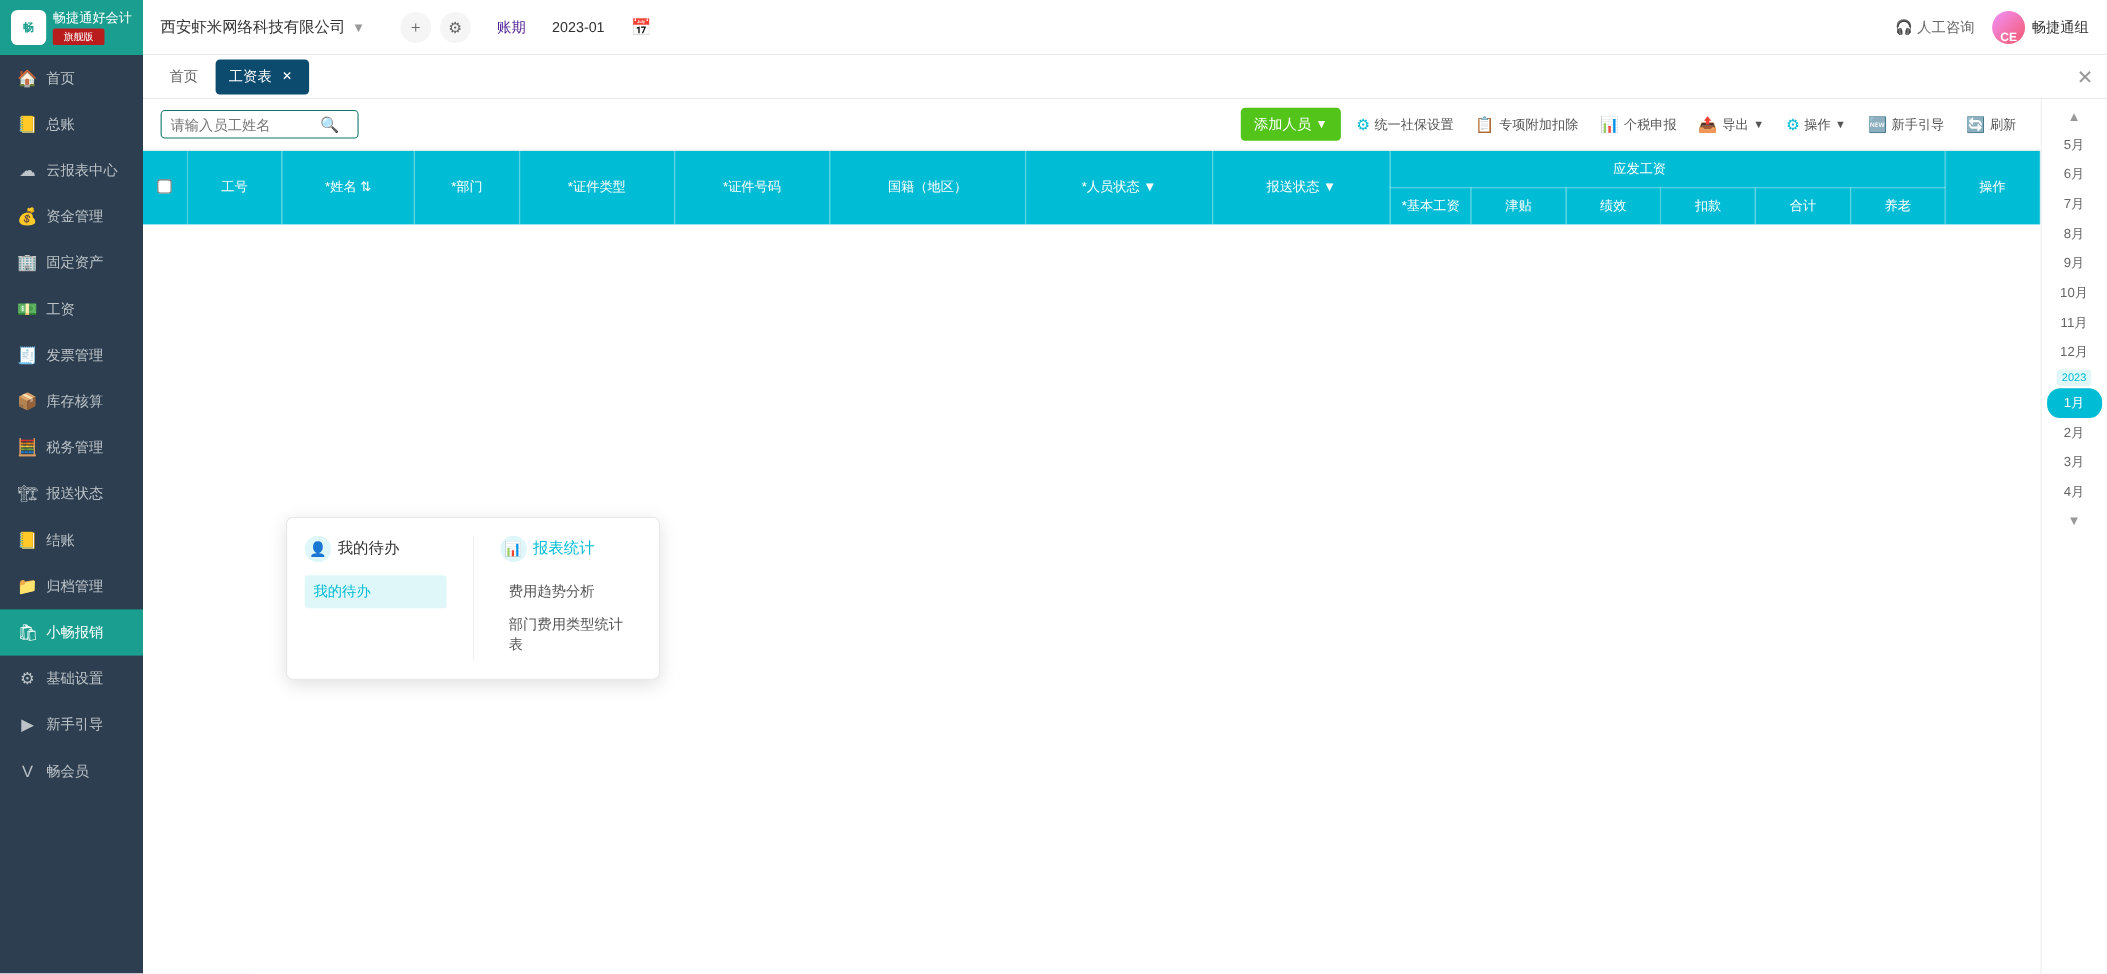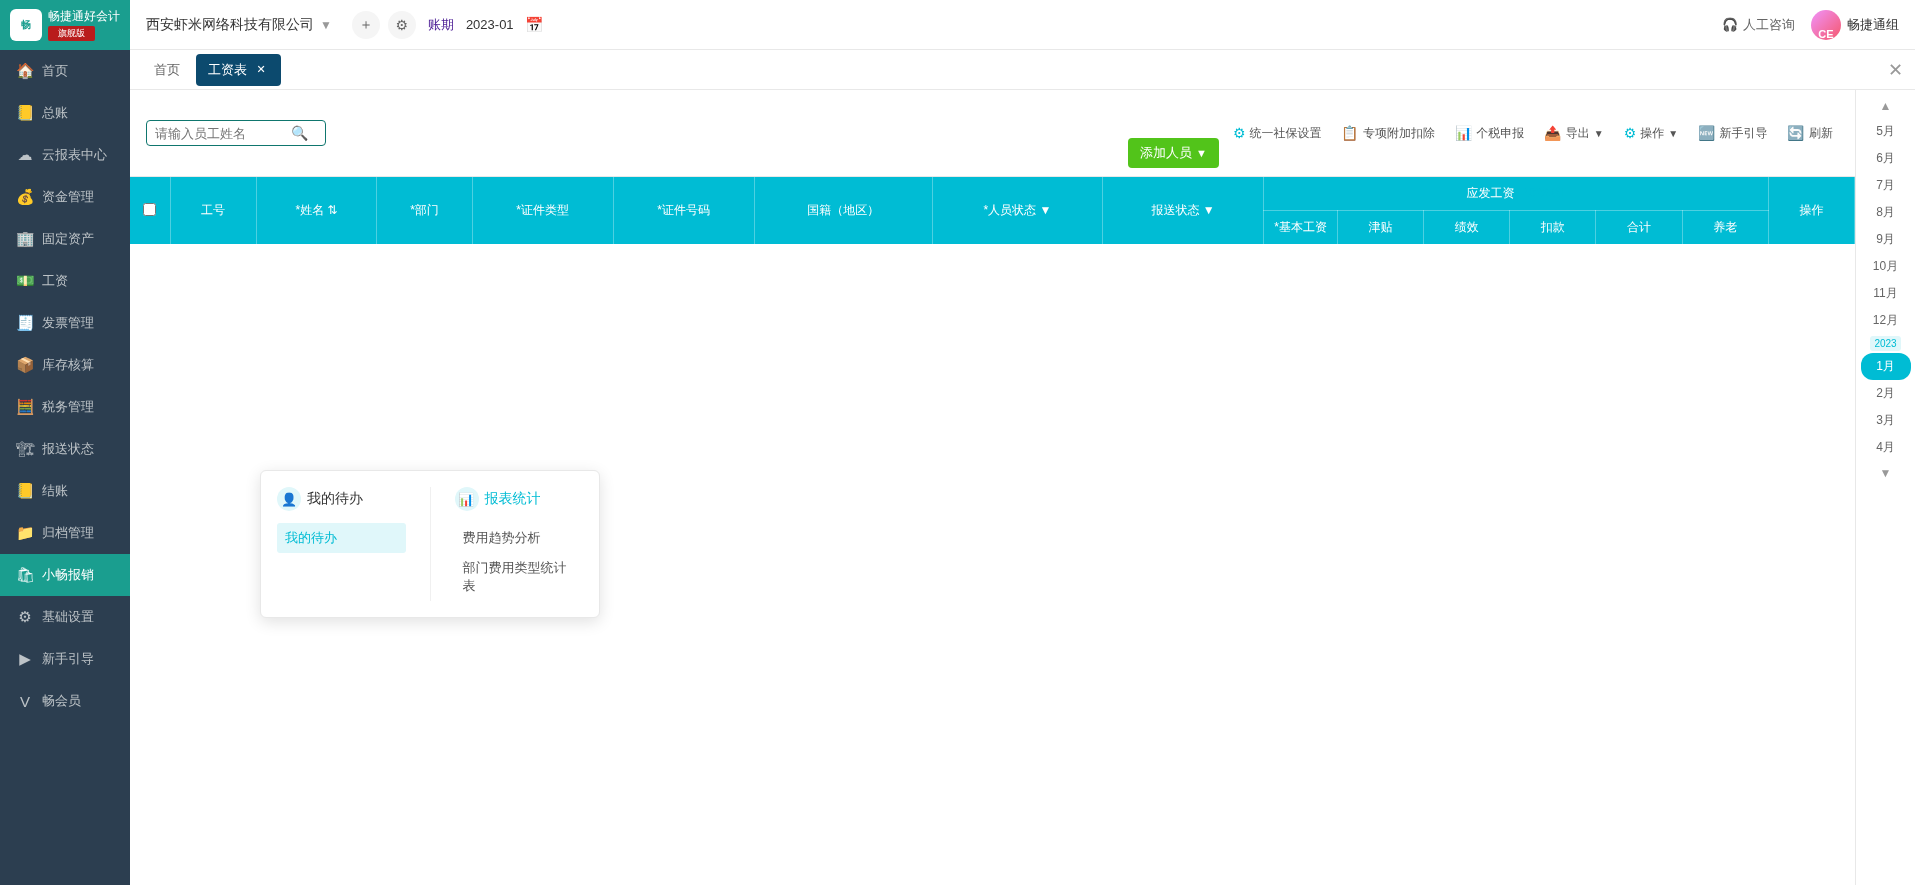--- a/index.html
+++ b/index.html
@@ -59,21 +59,21 @@
     }
 
     
     .header {
       background: white;
       height: 50px;
       display: flex;
       align-items: center;
       padding: 0 16px;
       border-bottom: 1px solid #e8e8e8;
-      gap: 12px;
+      gap: 24px;
     }
     .company-selector {
       display: flex;
       align-items: center;
       gap: 6px;
       color: #333;
       font-size: 14px;
       font-weight: 500;
       cursor: pointer;
     }
@@ -216,21 +216,20 @@
       background: #52c41a;
       color: white;
       border: none;
       border-radius: 4px;
       padding: 6px 12px;
       cursor: pointer;
       font-size: 13px;
       display: flex;
       align-items: center;
       gap: 4px;
-      margin-top: 40px;
     }
     .btn-add-person .dropdown-arrow { font-size: 11px; }
     .toolbar-action {
       display: flex;
       align-items: center;
       gap: 4px;
       color: #555;
       font-size: 12px;
       cursor: pointer;
       padding: 4px 6px;

